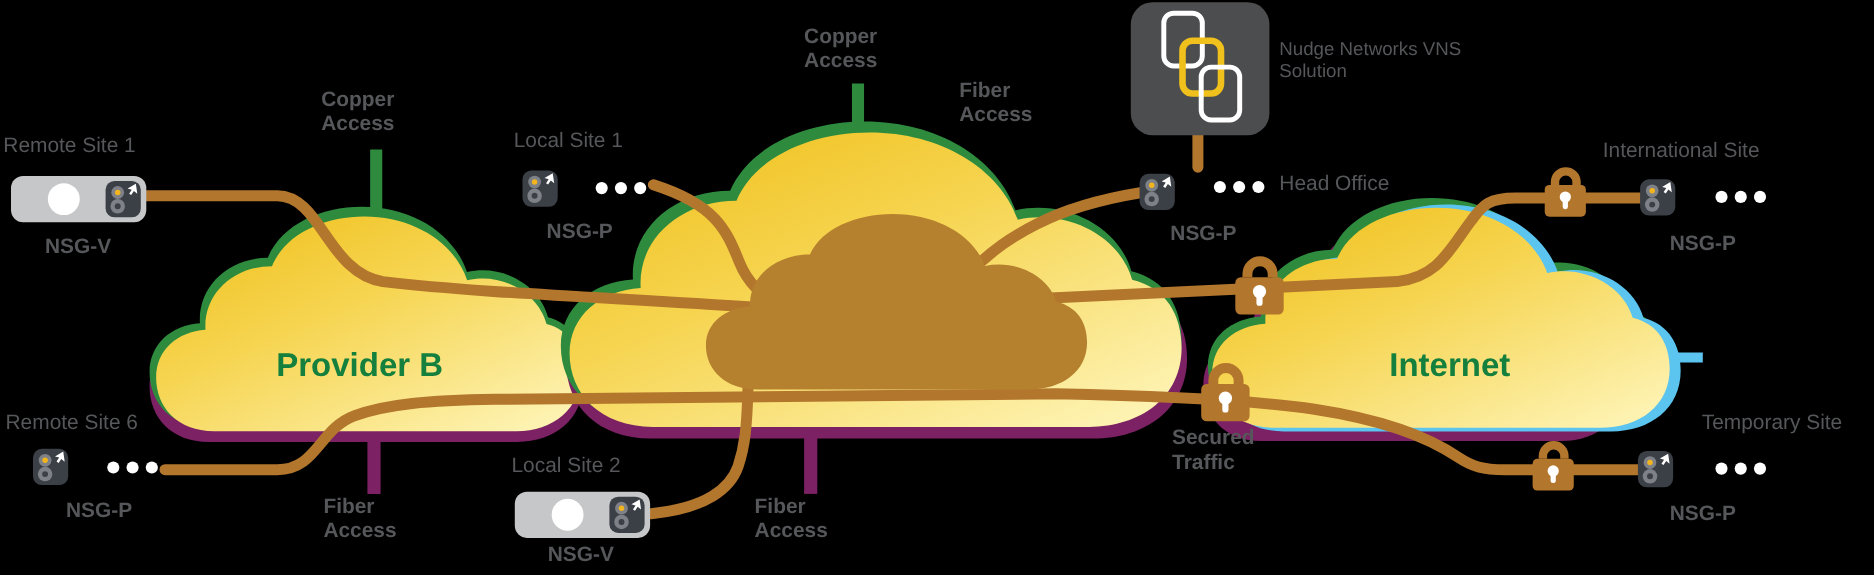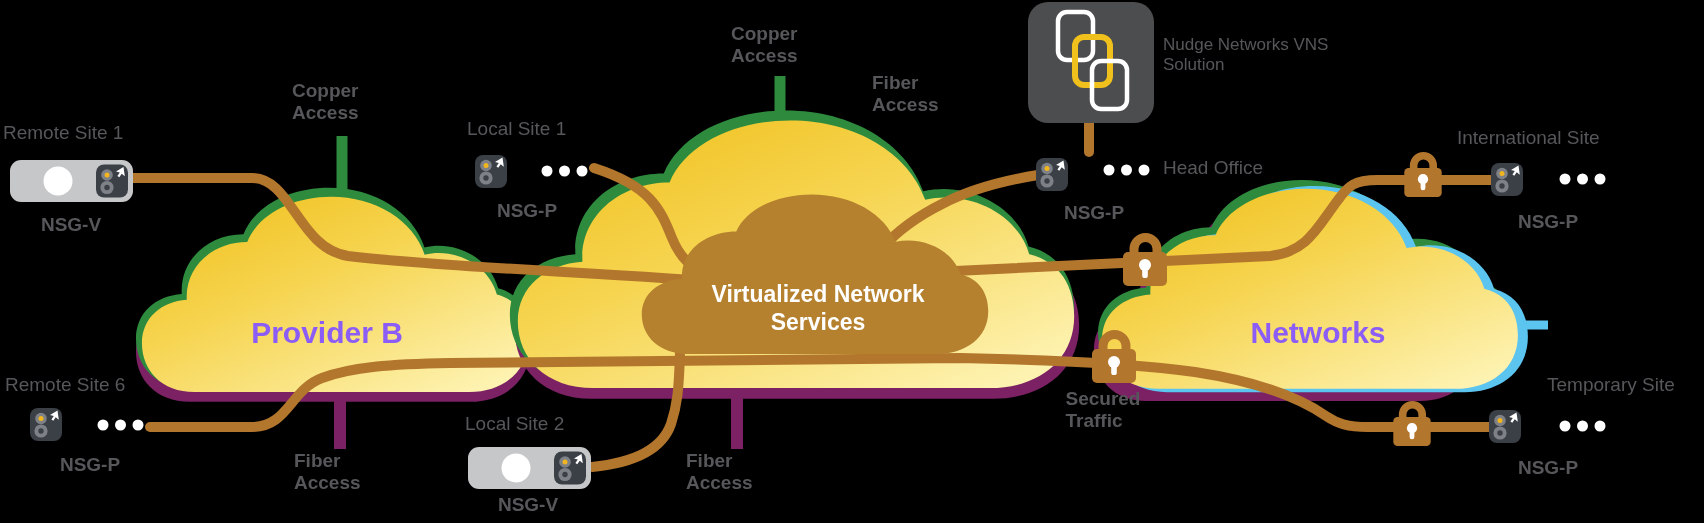--- a/index.html
+++ b/index.html
@@ -7,21 +7,21 @@
     position:relative;width:1704px;height:523px;background:#000;overflow:hidden;
     font-family:"Liberation Sans","DejaVu Sans",sans-serif;
   }
   #scene{position:absolute;left:0;top:0;}
   .lbl{
     position:absolute;color:#56575A;font-size:19px;line-height:1.18;
     white-space:nowrap;
   }
   .lbl.center{transform:translateX(-50%);white-space:normal;font-weight:bold;}
   .title{
-    position:absolute;transform:translateX(-50%);color:#8b5cf6;
+    position:absolute;transform:translateX(-50%);color:#15803d;
     font-size:30px;font-weight:bold;white-space:nowrap;
   }
   .vns-title{
     position:absolute;transform:translateX(-50%);color:#FFFFFF;
     font-size:23px;font-weight:bold;text-align:center;line-height:1.22;
     width:300px;white-space:normal;
   }
   .wrap{white-space:normal;}
 </style>
 </head>
@@ -145,29 +145,28 @@
   <div class="lbl" style="left:467px;top:118px">Local Site 1</div>
   <div class="lbl center" style="left:527px;top:200px">NSG-P</div>
 
   <div class="lbl" style="left:465px;top:413px">Local Site 2</div>
   <div class="lbl center" style="left:528px;top:494px">NSG-V</div>
 
   <div class="lbl center wrap" style="left:781px;top:23px;width:100px">Copper Access</div>
   <div class="lbl center wrap" style="left:922px;top:72px;width:100px">Fiber Access</div>
   <div class="lbl center wrap" style="left:736px;top:450px;width:100px">Fiber Access</div>
 
-  <div class="vns-title" style="left:818px;top:280px">Virtualized Network Services</div>
 
   <div class="lbl wrap" style="left:1163px;top:35px;width:170px;font-size:17px">Nudge Networks VNS Solution</div>
   <div class="lbl" style="left:1163px;top:157px">Head Office</div>
   <div class="lbl center" style="left:1094px;top:202px">NSG-P</div>
 
   <div class="lbl center wrap" style="left:1113px;top:388px;width:95px">Secured Traffic</div>
 
-  <div class="title" style="left:1318px;top:316px">Networks</div>
+  <div class="title" style="left:1318px;top:316px">Internet</div>
 
   <div class="lbl" style="left:1457px;top:127px">International Site</div>
   <div class="lbl center" style="left:1548px;top:211px">NSG-P</div>
 
 
   <div class="lbl" style="left:1547px;top:374px">Temporary Site</div>
   <div class="lbl center" style="left:1548px;top:457px">NSG-P</div>
 
 </div>
 

